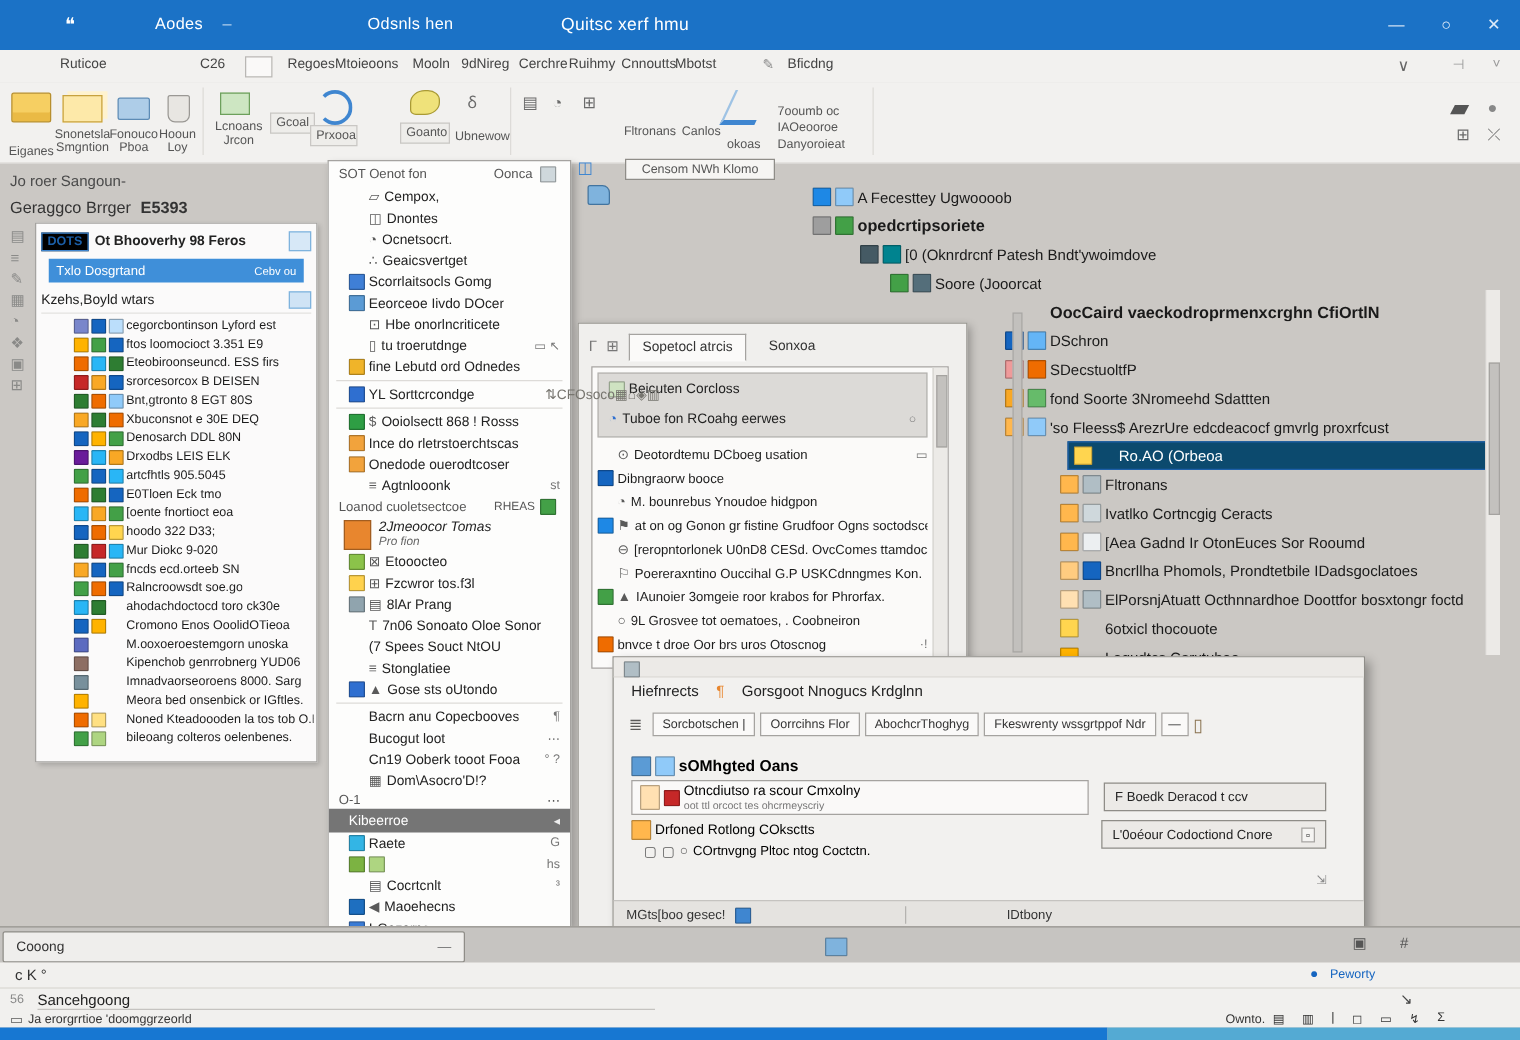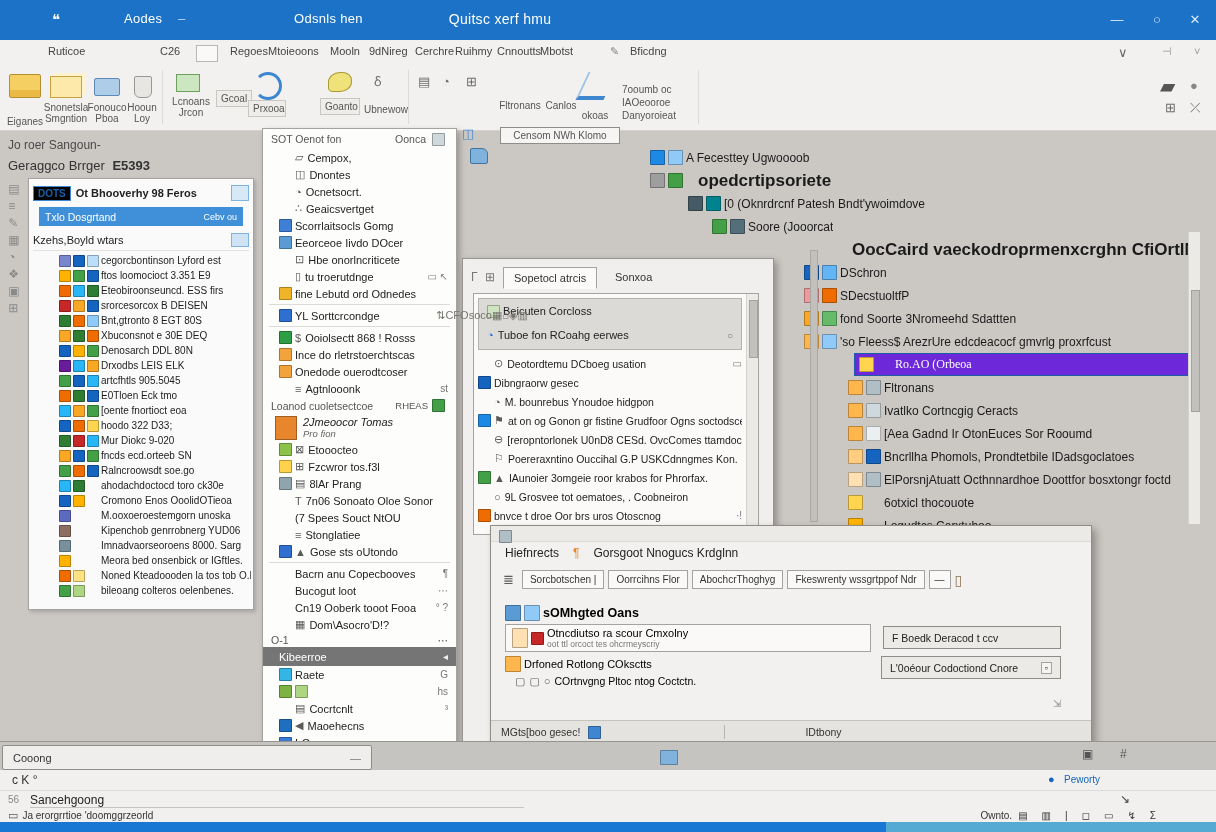--- a/index.html
+++ b/index.html
@@ -82,22 +82,22 @@
   
   .tree{position:absolute;left:632px;top:146px;width:565px;}
   .tr-row{display:flex;align-items:center;height:23px;font-size:12px;color:#1a1a1a;}
   .tr-inner{display:flex;align-items:center;height:21px;flex:1;padding:0 4px;overflow:hidden;}
   .tr-row[data-depth="0"]{padding-left:14px;}
   .tr-row[data-depth="1"]{padding-left:52px;}
   .tr-row[data-depth="2"]{padding-left:76px;}
   .tr-row[data-depth="3"]{padding-left:168px;}
   .tr-row[data-depth="4"]{padding-left:212px;}
   .tr-row[data-depth="5"]{padding-left:222px;}
-  .tr-row[data-bold="1"] .lbl{font-weight:bold;font-size:17px;margin-left:12px;}
-  .tr-row[data-sel="1"] .tr-inner{background:#6d28d9;color:#fff;border:1px solid #1c5fa8;font-family:Liberation Serif, serif;}
+  .tr-row[data-bold="1"] .lbl{font-weight:bold;font-size:13px;}
+  .tr-row[data-sel="1"] .tr-inner{background:#0c4a6e;color:#fff;border:1px solid #1c5fa8;}
   .tr-row .chip{width:13px;height:13px;}
   
   .b-strip1{position:absolute;left:0;top:741px;width:1216px;height:29px;background:#c6c4c1;border-top:1px solid #96948f;}
   .b-box1{position:absolute;left:2px;top:3px;width:348px;height:23px;background:#efeeec;border:1px solid #8f8d88;border-radius:2px;display:flex;align-items:center;font-size:11px;color:#333;padding:0 10px;}
   .b-strip2{position:absolute;left:0;top:770px;width:1216px;height:20px;background:#f1f0ee;}
   .b-strip3{position:absolute;left:0;top:790px;width:1216px;height:18px;background:#f1f0ee;border-top:1px solid #dddbd8;}
   .b-strip4{position:absolute;left:0;top:808px;width:1216px;height:14px;background:#f1f0ee;display:flex;align-items:center;font-size:10px;color:#333;}
   .b-bar-l{position:absolute;left:0;top:822px;width:886px;height:10px;background:#1777d2;}
   .b-bar-r{position:absolute;left:886px;top:822px;width:330px;height:10px;background:#54aad3;}
 </style>
@@ -818,21 +818,21 @@
             <div class="d1-row">
               <span class="chip" style="visibility: hidden;"></span>
               <span class="g">⊙</span>
               <span class="lbl">Deotordtemu DCboeg usation</span>
               <span class="rgt">▭</span>
             </div>
 
             <div class="d1-row">
               <span class="chip" style="background: rgb(21, 101, 192);"></span>
 
-              <span class="lbl">Dibngraorw gesec</span>
+              <span class="lbl">Dibngraorw booce</span>
 
             </div>
 
             <div class="d1-row">
               <span class="chip" style="visibility: hidden;"></span>
               <span class="g">◔</span>
               <span class="lbl">M. bounrebus Ynoudoe hidgpon</span>
 
             </div>
 

